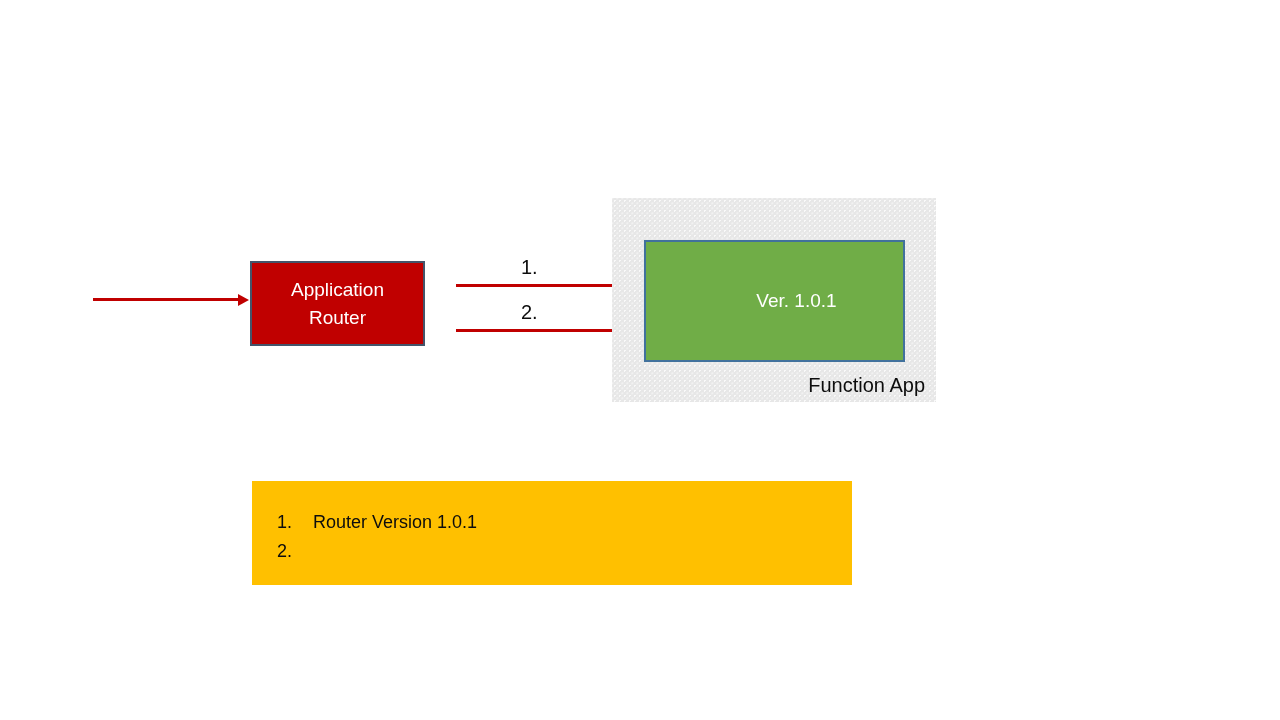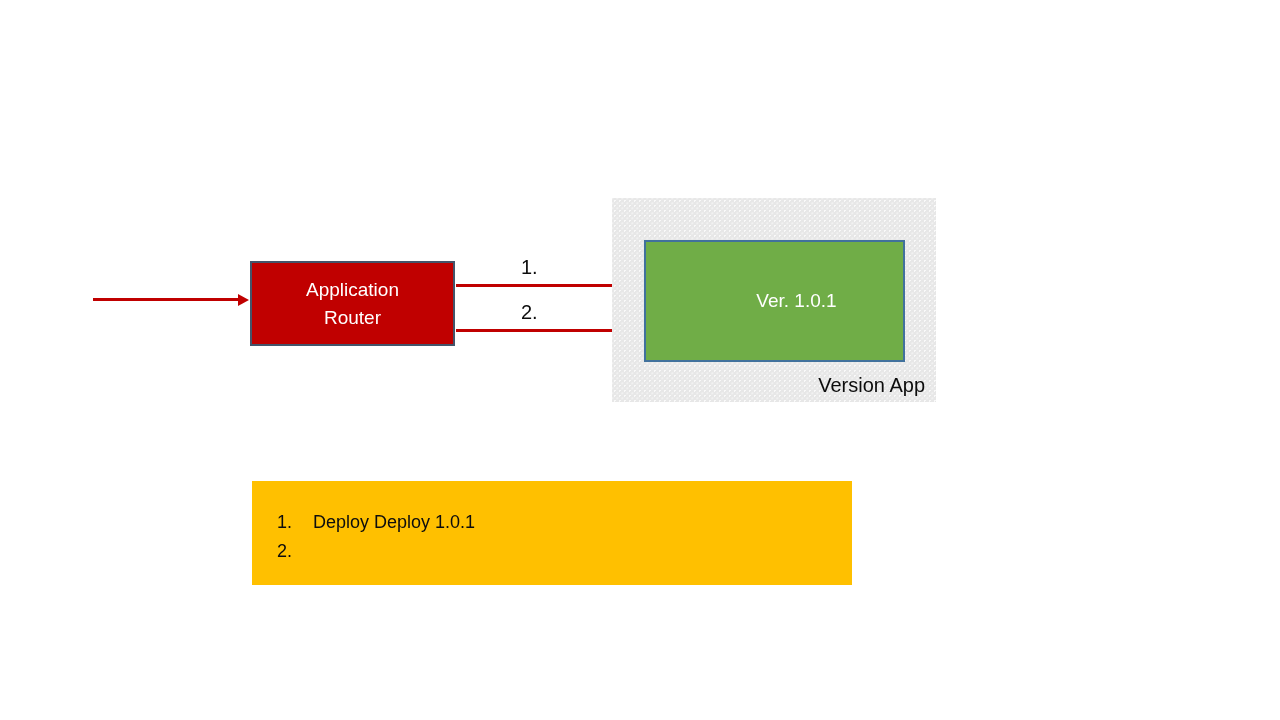--- a/index.html
+++ b/index.html
@@ -7,21 +7,21 @@
     width: 1280px; height: 720px;
     background: #ffffff;
     font-family: "Liberation Sans", sans-serif;
     position: relative;
     overflow: hidden;
   }
   .abs { position: absolute; }
 
   
   .router-box {
-    left: 250px; top: 261px; width: 205px; height: 85px;
+    left: 250px; top: 261px; width: 175px; height: 85px;
     background: #C00000;
     border: 2px solid #44546A;
     color: #ffffff;
     font-size: 19px;
     line-height: 28px;
     display: flex; align-items: center; justify-content: center;
     text-align: center;
     padding: 16px 26px;
   }
 
@@ -102,28 +102,28 @@
 
 <span class="arrow-label" style="left:521px; top:256px;">1.</span>
 <div class="arrow-line" style="left:456px; top:284px; width:178px;"></div>
 <div class="arrow-head" style="left:633px; top:280px;"></div>
 
 <span class="arrow-label" style="left:521px; top:301px;">2.</span>
 <div class="arrow-line" style="left:456px; top:329px; width:178px;"></div>
 <div class="arrow-head" style="left:633px; top:325px;"></div>
 
 <div class="abs function-app">
-  <span class="function-app-label">Version App</span>
+  <span class="function-app-label">Function App</span>
 </div>
 
 <div class="abs version-box">
   <span>Ver. 1.0.1</span>
 </div>
 
 <div class="abs legend-box">
   <div class="legend-row">
     <span class="legend-num">1.</span>
-    <span>Deploy Deploy 1.0.1</span>
+    <span>Router Version 1.0.1</span>
   </div>
   <div class="legend-row">
     <span class="legend-num">2.</span>
   </div>
 </div>
 
 </body></html>

